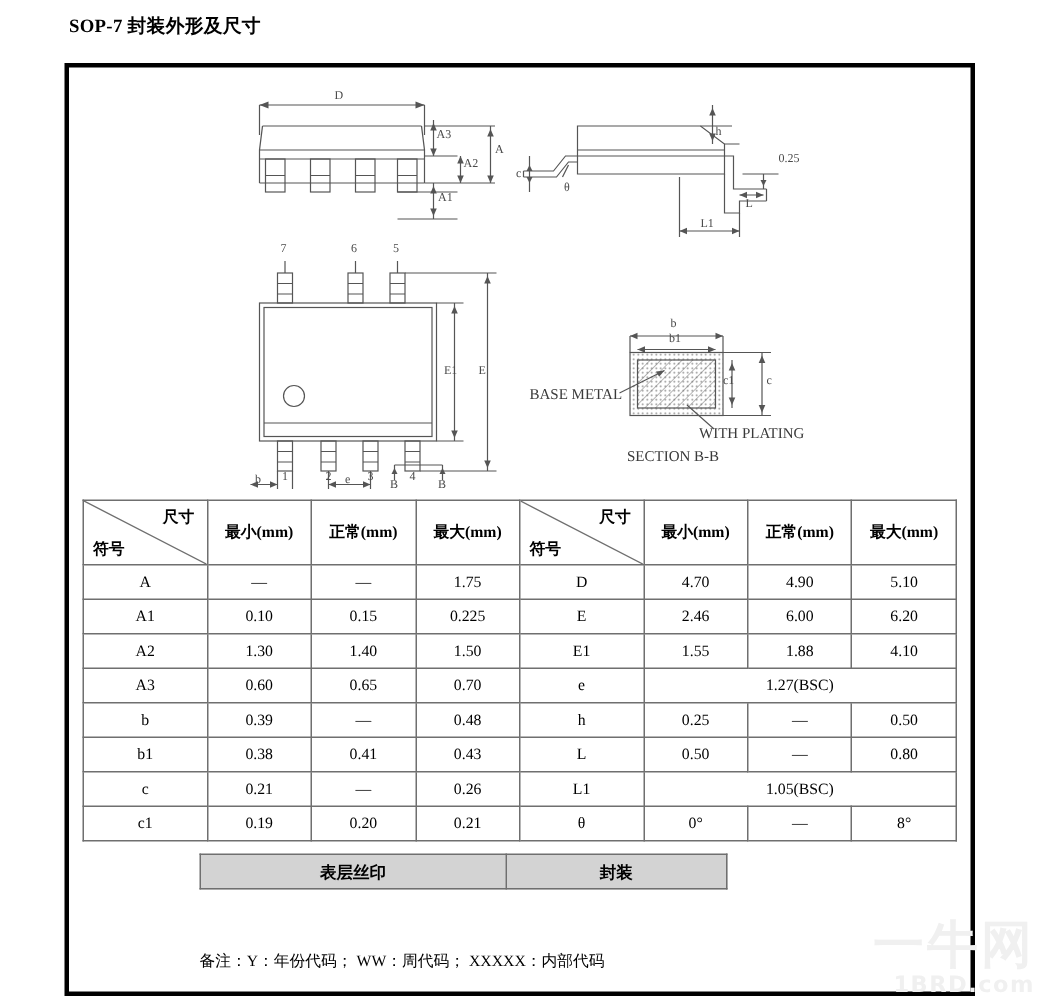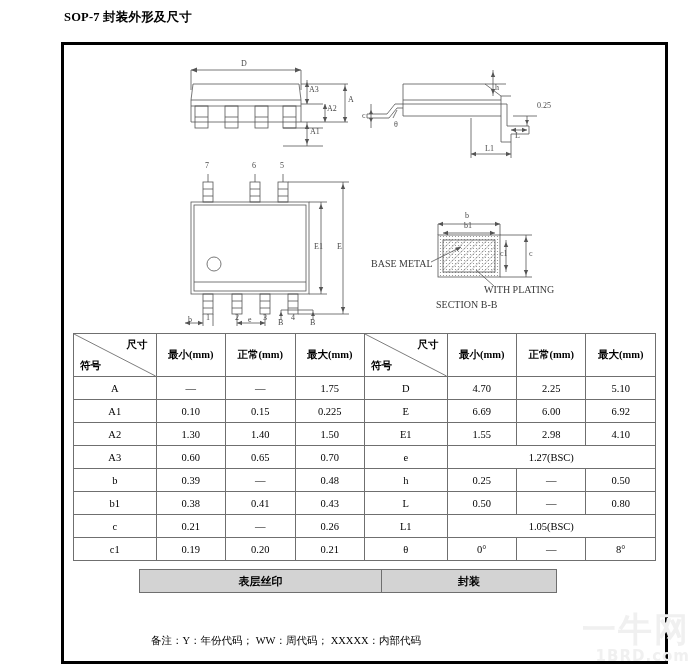--- a/index.html
+++ b/index.html
@@ -4,21 +4,21 @@
 <style>
   html,body{margin:0;padding:0;}
   body{
     width:694px;height:671px;
     background:#ffffff;
     font-family:"Liberation Serif","DejaVu Serif",serif;
     color:#000;
     position:relative;
     overflow:hidden;
   }
-  .page{position:absolute;inset:0;margin-left:18px;}
+  .page{position:absolute;inset:0;}
 
   
   .title{
     position:absolute;left:46px;top:9px;
     font-family:"Liberation Serif","DejaVu Serif",serif;
     font-weight:bold;font-size:12.5px;letter-spacing:.2px;
     white-space:nowrap;
   }
 
   
@@ -59,21 +59,21 @@
   .dimtable th{font-weight:bold;height:42px;font-size:10.5px;}
   .corner{position:relative;padding:0;width:80px;}
   .corner .topw{position:absolute;right:8px;top:4px;font-weight:bold;font-size:10.5px;}
   .corner .botw{position:absolute;left:6px;bottom:3px;font-weight:bold;font-size:10.5px;text-align:center;}
   .corner svg{position:absolute;left:0;top:0;width:100%;height:100%;}
   .symcol{width:80px;}
   .valcol{width:66px;}
 
   
   .marktable{
-    position:absolute;left:121px;top:569px;width:418px;font-size:10.5px;
+    position:absolute;left:133px;top:569px;width:352px;font-size:10.5px;
   }
   .marktable td,.marktable th{
     border:1px solid #6f6f6f;text-align:center;
     font-family:"Liberation Serif","DejaVu Serif",serif;
   }
   .marktable th{
     background:#d3d3d3;font-weight:bold;height:20px;font-size:11px;
   }
   .marktable td{height:38px;padding:2px 0;}
   .marktable td .l1{display:block;line-height:1.5;}
@@ -378,41 +378,41 @@
       </tr>
     </thead>
     <tbody id="dim-body">
         <tr>
           <td class="symcol">A</td>
           <td class="valcol">—</td>
           <td class="valcol">—</td>
           <td class="valcol">1.75</td>
           <td class="symcol">D</td>
           <td class="valcol">4.70</td>
-          <td class="valcol">2.25</td>
+          <td class="valcol">4.90</td>
           <td class="valcol">5.10</td>
         </tr>
         <tr>
           <td class="symcol">A1</td>
           <td class="valcol">0.10</td>
           <td class="valcol">0.15</td>
           <td class="valcol">0.225</td>
           <td class="symcol">E</td>
-          <td class="valcol">6.69</td>
+          <td class="valcol">2.46</td>
           <td class="valcol">6.00</td>
-          <td class="valcol">6.92</td>
+          <td class="valcol">6.20</td>
         </tr>
         <tr>
           <td class="symcol">A2</td>
           <td class="valcol">1.30</td>
           <td class="valcol">1.40</td>
           <td class="valcol">1.50</td>
           <td class="symcol">E1</td>
           <td class="valcol">1.55</td>
-          <td class="valcol">2.98</td>
+          <td class="valcol">1.88</td>
           <td class="valcol">4.10</td>
         </tr>
         <tr>
           <td class="symcol">A3</td>
           <td class="valcol">0.60</td>
           <td class="valcol">0.65</td>
           <td class="valcol">0.70</td>
           <td class="symcol">e</td>
           <td class="valcol" colspan="3">1.27(BSC)</td>
         </tr>

